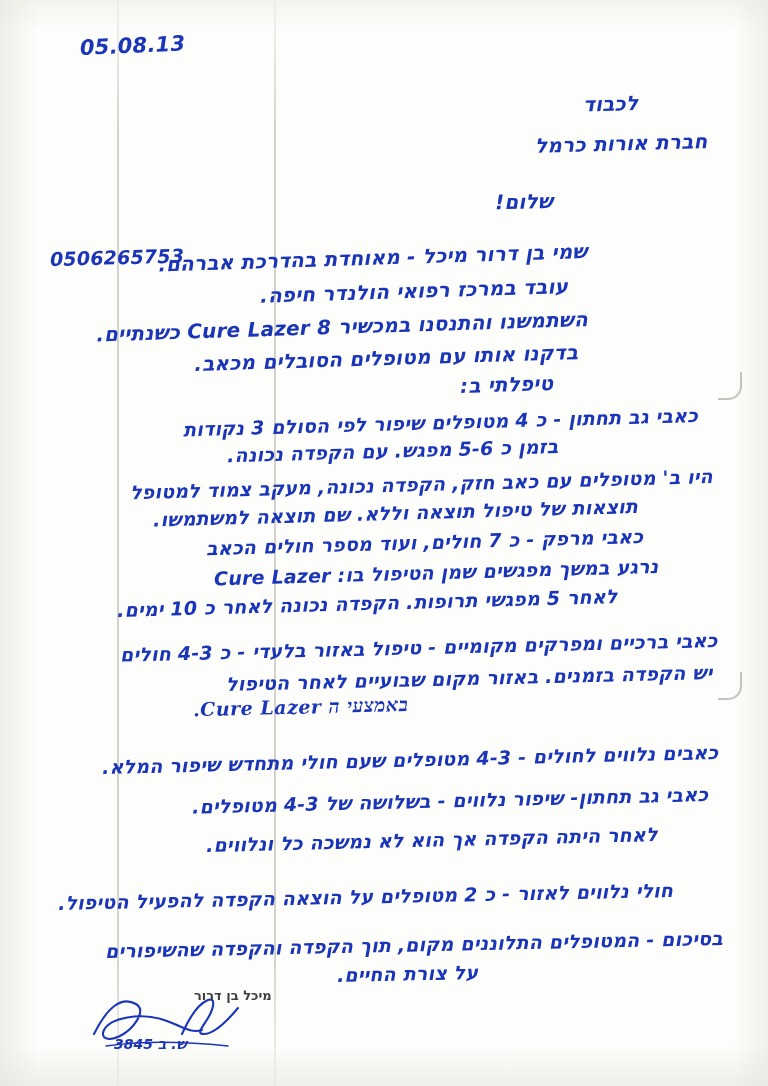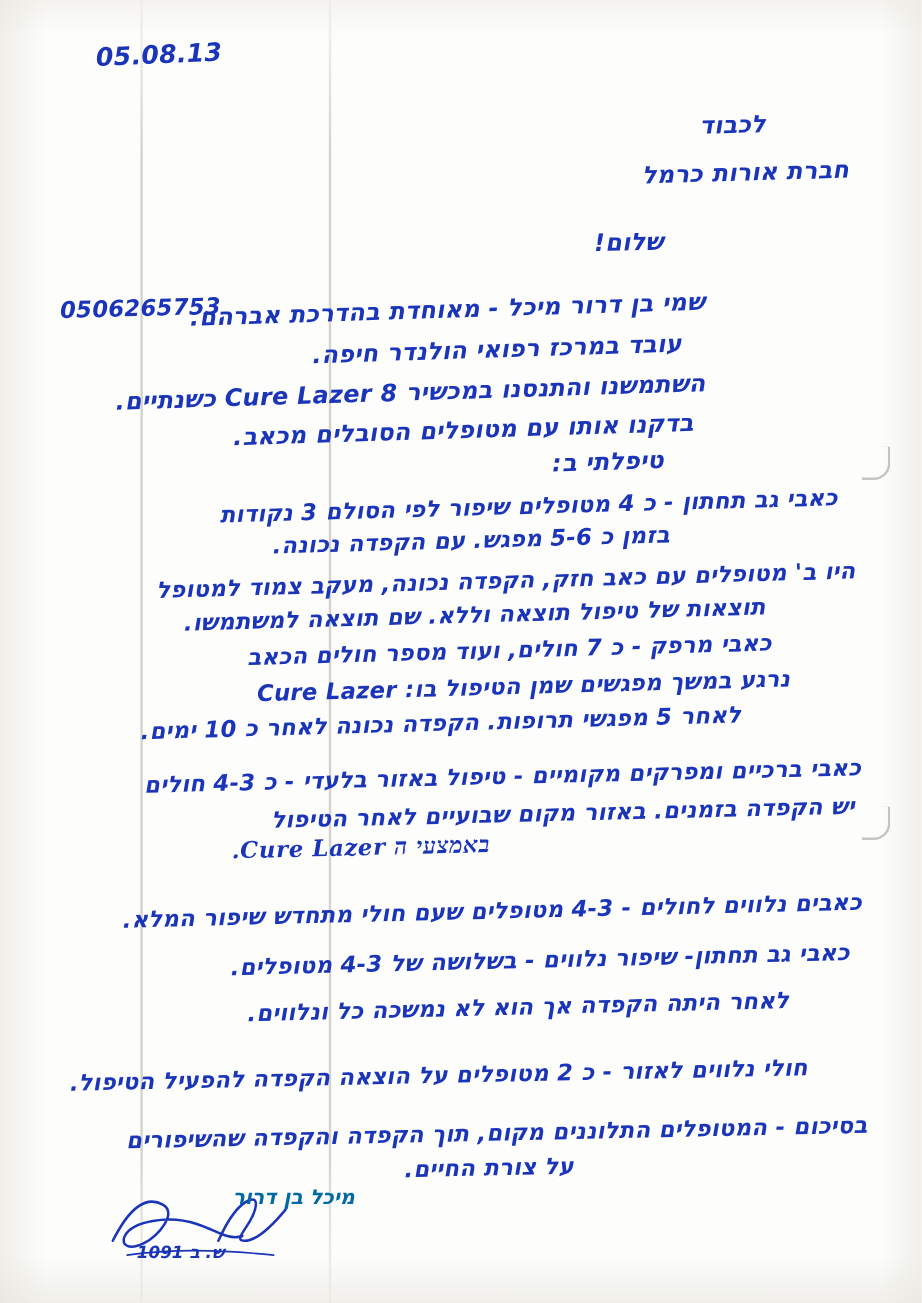--- a/index.html
+++ b/index.html
@@ -100,23 +100,22 @@
     color: #1b35b8;
     font-style: italic;
     font-weight: 600;
     direction: ltr;
     white-space: pre;
   }
   .sig-name {
     position: absolute;
     left: 108px;
     top: -2px;
-    font-size: 17px;
-    color: #0369a1;
-    font-style: italic;
+    font-size: 13px;
+    color: #404040;
     font-weight: 600;
     direction: rtl;
     white-space: pre;
   }
   
   .arc {
     position: absolute;
     width: 22px;
     height: 26px;
     border-right: 2px solid rgba(150,150,145,0.55);
@@ -172,16 +171,16 @@
   <div class="hw line" style="top:928px; right:45px; font-size:19px; transform:rotate(-1.2deg); transform-origin:right center;">בסיכום - המטופלים התלוננים מקום, תוך הקפדה והקפדה שהשיפורים</div>
   <div class="hw line" style="top:962px; right:290px; font-size:19px; transform:rotate(-1.2deg); transform-origin:right center;">על צורת החיים.</div>
 
   <div class="sig-block">
     <svg width="210" height="62" viewBox="0 0 210 62">
       <path d="M8,44 C22,16 36,6 50,14 C62,21 46,40 34,46 C22,52 14,48 18,40 C24,28 54,22 78,30 C94,35 104,44 116,40" fill="none" stroke="#1b35b8" stroke-width="2.1" stroke-linecap="round"></path>
       <path d="M96,44 C104,26 112,14 122,10 C130,7 128,18 122,28 C116,38 110,44 118,44 C128,44 142,30 152,18" fill="none" stroke="#1b35b8" stroke-width="2.1" stroke-linecap="round"></path>
       <path d="M20,56 C60,50 104,52 142,56" fill="none" stroke="#1b35b8" stroke-width="1.4" stroke-linecap="round"></path>
     </svg>
     <div class="sig-name">מיכל בן דרור</div>
-    <div class="sig-caption">ש. ב 1091</div>
+    <div class="sig-caption">ש. ב 3845</div>
   </div>
 
 </div>
 
 </body></html>

